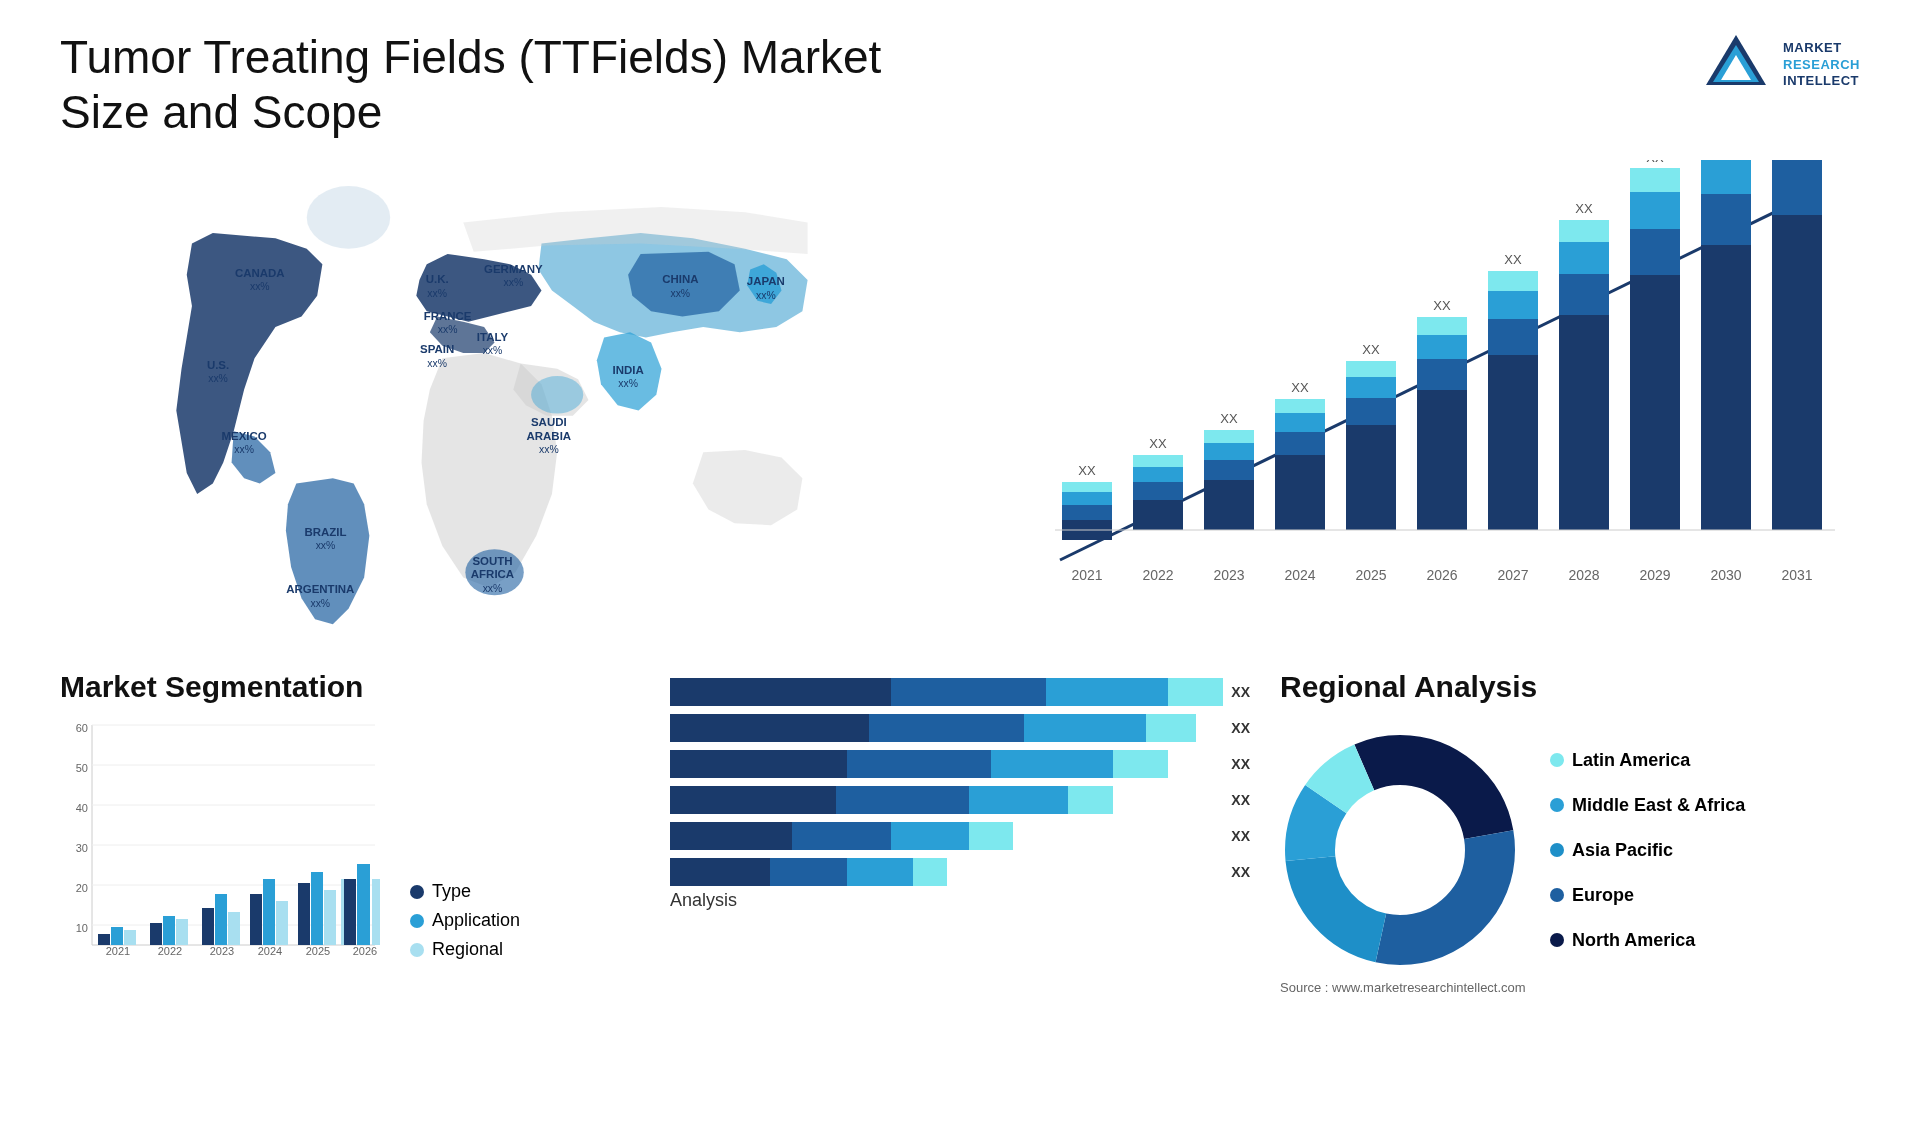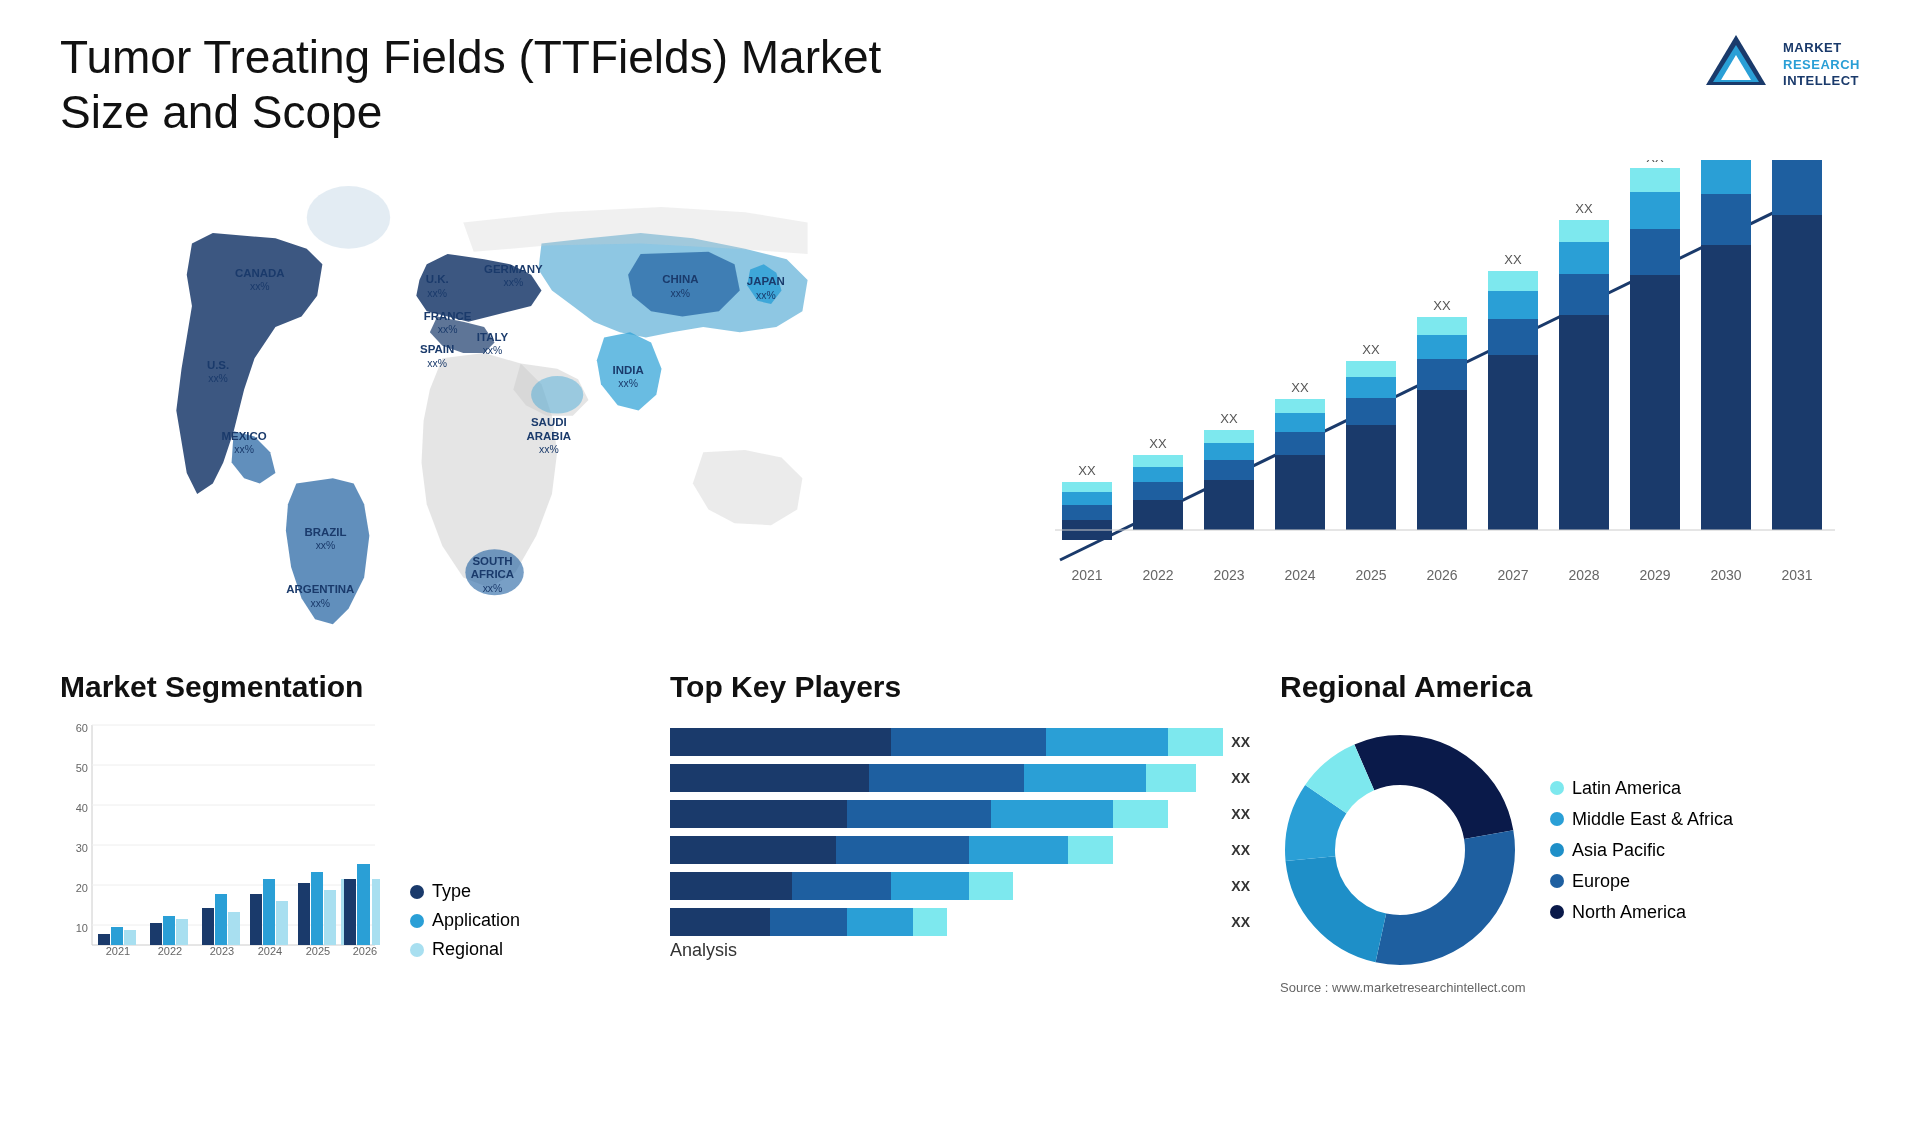--- a/index.html
+++ b/index.html
@@ -194,21 +194,22 @@
     .donut-legend-area {
       display: flex;
       align-items: center;
       gap: 30px;
       margin-top: 10px;
     }
 
     .regional-legend {
       display: flex;
       flex-direction: column;
-      gap: 10px;
+      gap: 24px;
+      font-weight: bold;
     }
 
     .regional-legend-item {
       display: flex;
       align-items: center;
       gap: 8px;
       font-size: 18px;
     }
 
     .regional-dot {
@@ -500,21 +501,20 @@
             </div>
             <div class="seg-legend-item">
               <div class="legend-dot" style="background:#a8dff0;"></div>
               <span>Regional</span>
             </div>
           </div>
         </div>
       </div>
 
       <div class="players-section">
-        <div class="section-title">Top Key Players</div>
         <div class="players-chart">
 
           <div class="player-row">
             <div class="player-bar-container">
               <div class="player-bar-seg" style="width:40%;background:#1a3a6b;"></div>
               <div class="player-bar-seg" style="width:28%;background:#1e5fa0;"></div>
               <div class="player-bar-seg" style="width:22%;background:#2a9fd6;"></div>
               <div class="player-bar-seg" style="width:10%;background:#7de8ee;"></div>
             </div>
             <span class="player-label">XX</span>
@@ -567,21 +567,21 @@
               <div class="player-bar-seg" style="width:12%;background:#2a9fd6;"></div>
               <div class="player-bar-seg" style="width:6%;background:#7de8ee;"></div>
             </div>
             <span class="player-label">XX</span>
           </div>
         </div>
         <div class="player-name">Analysis</div>
       </div>
 
       <div class="regional-section">
-        <div class="section-title">Regional America</div>
+        <div class="section-title">Regional Analysis</div>
         <div class="donut-legend-area">
 
           <svg width="240" height="240" viewBox="0 0 240 240">
 
             <circle cx="120" cy="120" r="90" fill="none" stroke="#0a1a4a" stroke-width="50" stroke-dasharray="226.2 402.2" stroke-dashoffset="100.5" transform="rotate(-90 120 120)"></circle>
             <circle cx="120" cy="120" r="90" fill="none" stroke="#1e5fa0" stroke-width="50" stroke-dasharray="175.9 452.5" stroke-dashoffset="-125.7" transform="rotate(-90 120 120)"></circle>
             <circle cx="120" cy="120" r="90" fill="none" stroke="#1e8fc8" stroke-width="50" stroke-dasharray="113.1 515.3" stroke-dashoffset="-301.6" transform="rotate(-90 120 120)"></circle>
             <circle cx="120" cy="120" r="90" fill="none" stroke="#2a9fd6" stroke-width="50" stroke-dasharray="62.8 565.6" stroke-dashoffset="-414.7" transform="rotate(-90 120 120)"></circle>
             <circle cx="120" cy="120" r="90" fill="none" stroke="#7de8ee" stroke-width="50" stroke-dasharray="50.3 578.1" stroke-dashoffset="-477.5" transform="rotate(-90 120 120)"></circle>
 

